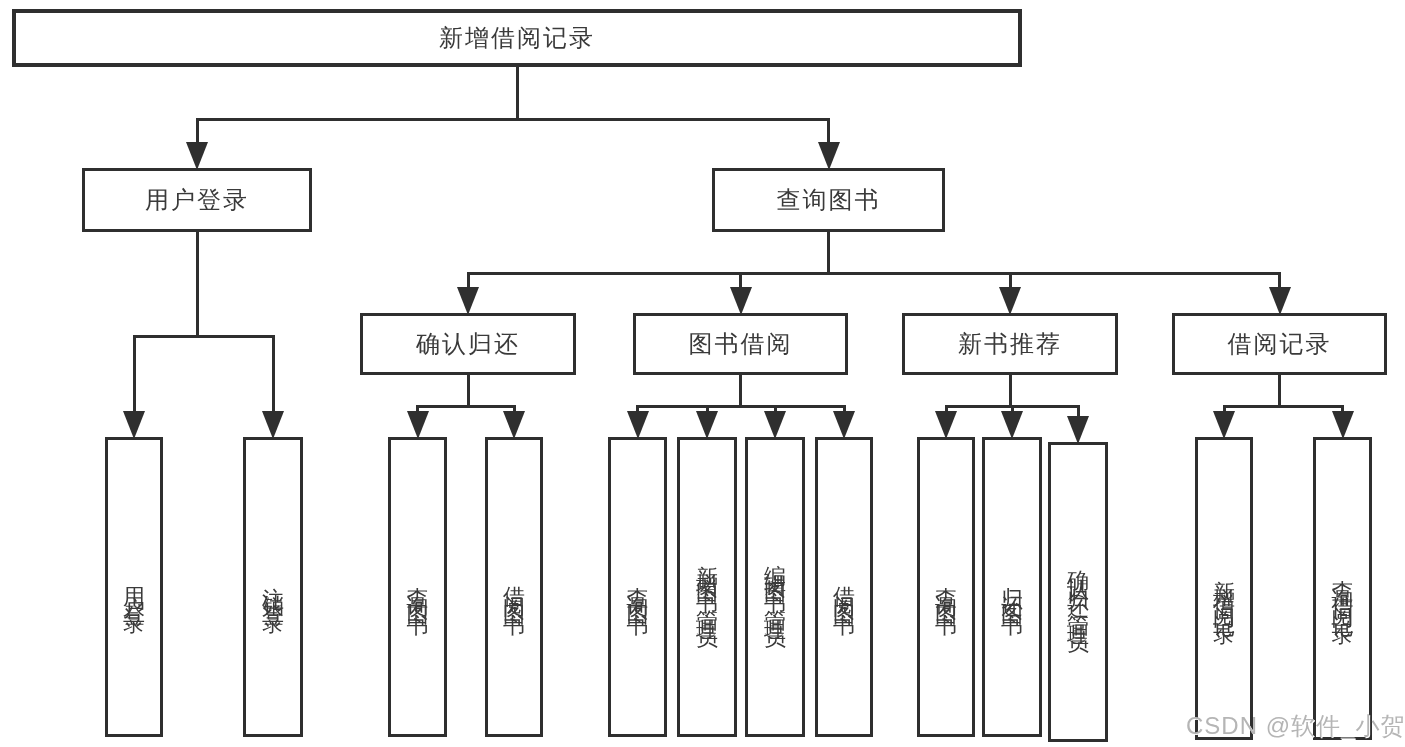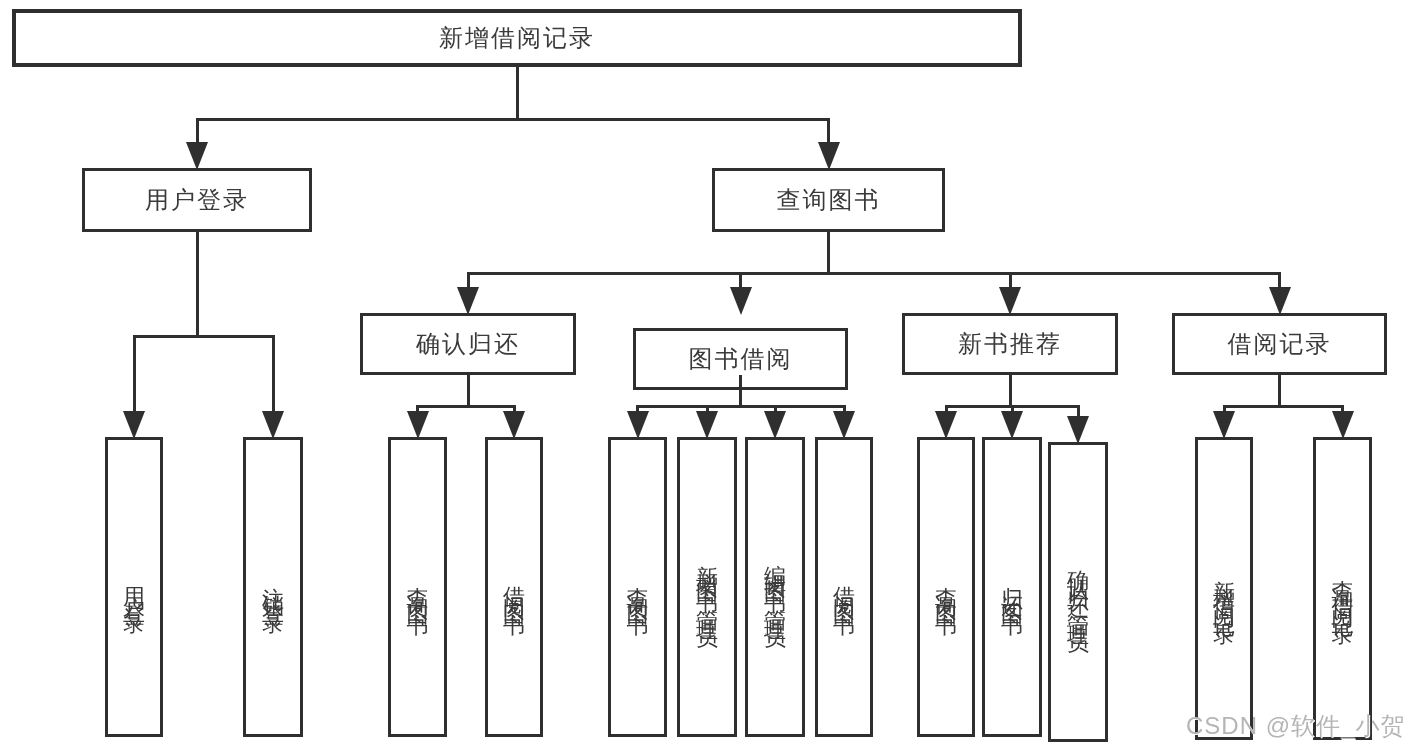--- a/index.html
+++ b/index.html
@@ -61,21 +61,21 @@
 </style>
 </head>
 <body>
 
 <div class="canvas">
   <div>
       <div class="node h" style="border-width: 4px; left: 12px; top: 9px; width: 1010px; height: 58px;">新增借阅记录</div>
       <div class="node h" style="left: 82px; top: 168px; width: 230px; height: 64px;">用户登录</div>
       <div class="node h" style="left: 712px; top: 168px; width: 233px; height: 64px;">查询图书</div>
       <div class="node h" style="left: 360px; top: 313px; width: 216px; height: 62px;">确认归还</div>
-      <div class="node h" style="left: 633px; top: 328px; width: 215px; height: 62px;">图书借阅</div>
+      <div class="node h" style="left: 633px; top: 313px; width: 215px; height: 62px;">图书借阅</div>
       <div class="node h" style="left: 902px; top: 313px; width: 216px; height: 62px;">新书推荐</div>
       <div class="node h" style="left: 1172px; top: 313px; width: 215px; height: 62px;">借阅记录</div>
       <div class="node v" style="left: 105px; top: 437px; width: 58px; height: 300px;">用户登录</div>
       <div class="node v" style="left: 243px; top: 437px; width: 60px; height: 300px;">注销登录</div>
       <div class="node v" style="left: 388px; top: 437px; width: 59px; height: 300px;">查询图书</div>
       <div class="node v" style="left: 485px; top: 437px; width: 58px; height: 300px;">借阅图书</div>
       <div class="node v" style="left: 608px; top: 437px; width: 59px; height: 300px;">查询图书</div>
       <div class="node v" style="left: 677px; top: 437px; width: 60px; height: 300px;">新增图书（管理员）</div>
       <div class="node v" style="left: 745px; top: 437px; width: 60px; height: 300px;">编辑图书（管理员）</div>
       <div class="node v" style="left: 815px; top: 437px; width: 58px; height: 300px;">借阅图书</div>

